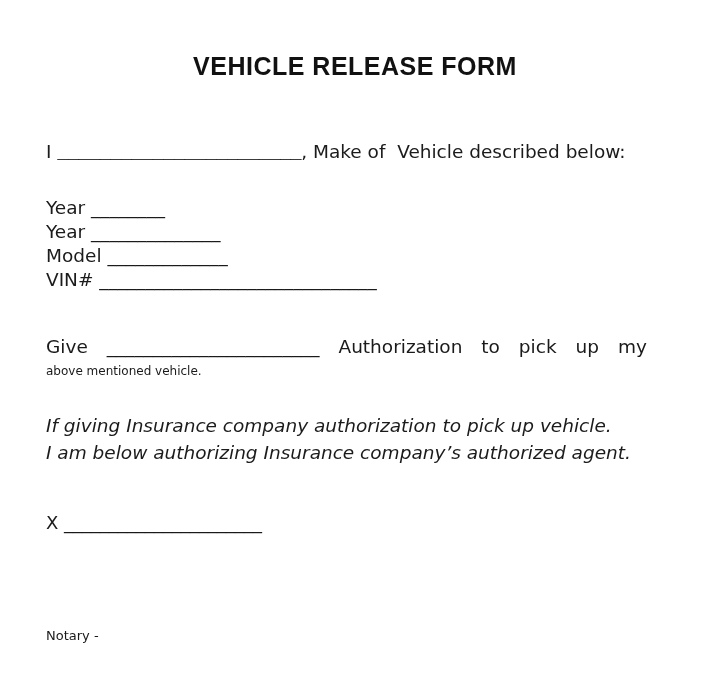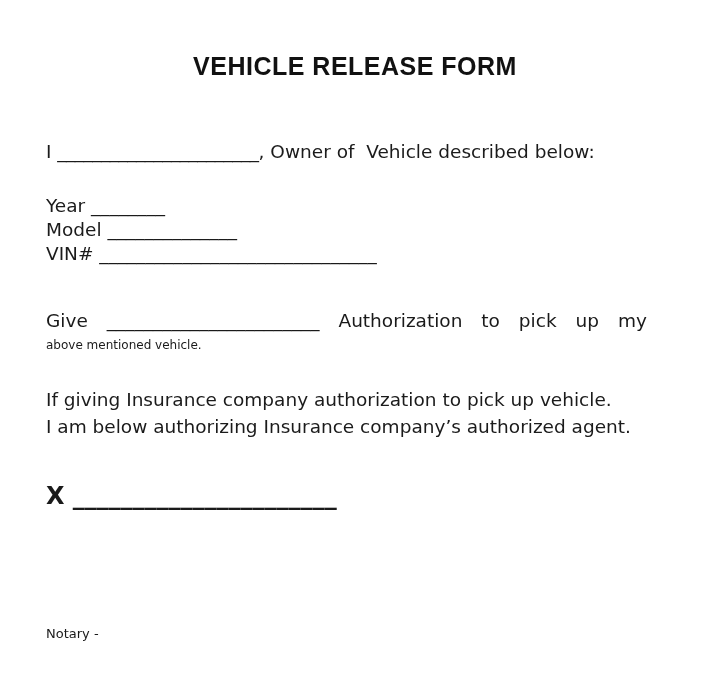--- a/index.html
+++ b/index.html
@@ -65,51 +65,53 @@
   .auth-second {
     display: block;
     font-size: 12px;
     line-height: 25px;
   }
   .insurance-block {
     margin-bottom: 44px;
   }
   .insurance-block .line {
     line-height: 27px;
+    font-style: italic;
   }
   .sign-line {
-    font-size: 24px;
+    font-size: 18px;
     line-height: 25px;
-    margin-bottom: 112px;
-    font-weight: bold;
+    margin-bottom: 88px;
   }
   .notary-line {
     font-size: 13px;
     line-height: 25px;
   }
   .blank {
     letter-spacing: -0.5px;
+    font-family: Liberation Mono, monospace;
   }
 </style>
 </head>
 <body>
 
 <div class="page">
 
   <h1 class="doc-title">VEHICLE RELEASE FORM</h1>
 
   <div class="body-wrap">
 
     <div class="owner-line">
-      <span class="line">I </span><span class="line blank">_______________________</span><span class="line">, Owner of  Vehicle described below:</span>
+      <span class="line">I </span><span class="line blank">_______________________</span><span class="line">, Make of  Vehicle described below:</span>
     </div>
 
     <div class="vehicle-block">
       <div class="line">Year ________</div>
-      <div class="line">Model ______________</div>
+      <div class="line">Year ______________</div>
+      <div class="line">Model _____________</div>
       <div class="line">VIN# ______________________________</div>
     </div>
 
     <div class="auth-block">
       <span class="auth-first">Give  _______________________  Authorization  to  pick  up  my</span>
       <span class="auth-second">above mentioned vehicle.</span>
     </div>
 
     <div class="insurance-block">
       <div class="line">If giving Insurance company authorization to pick up vehicle.</div>

